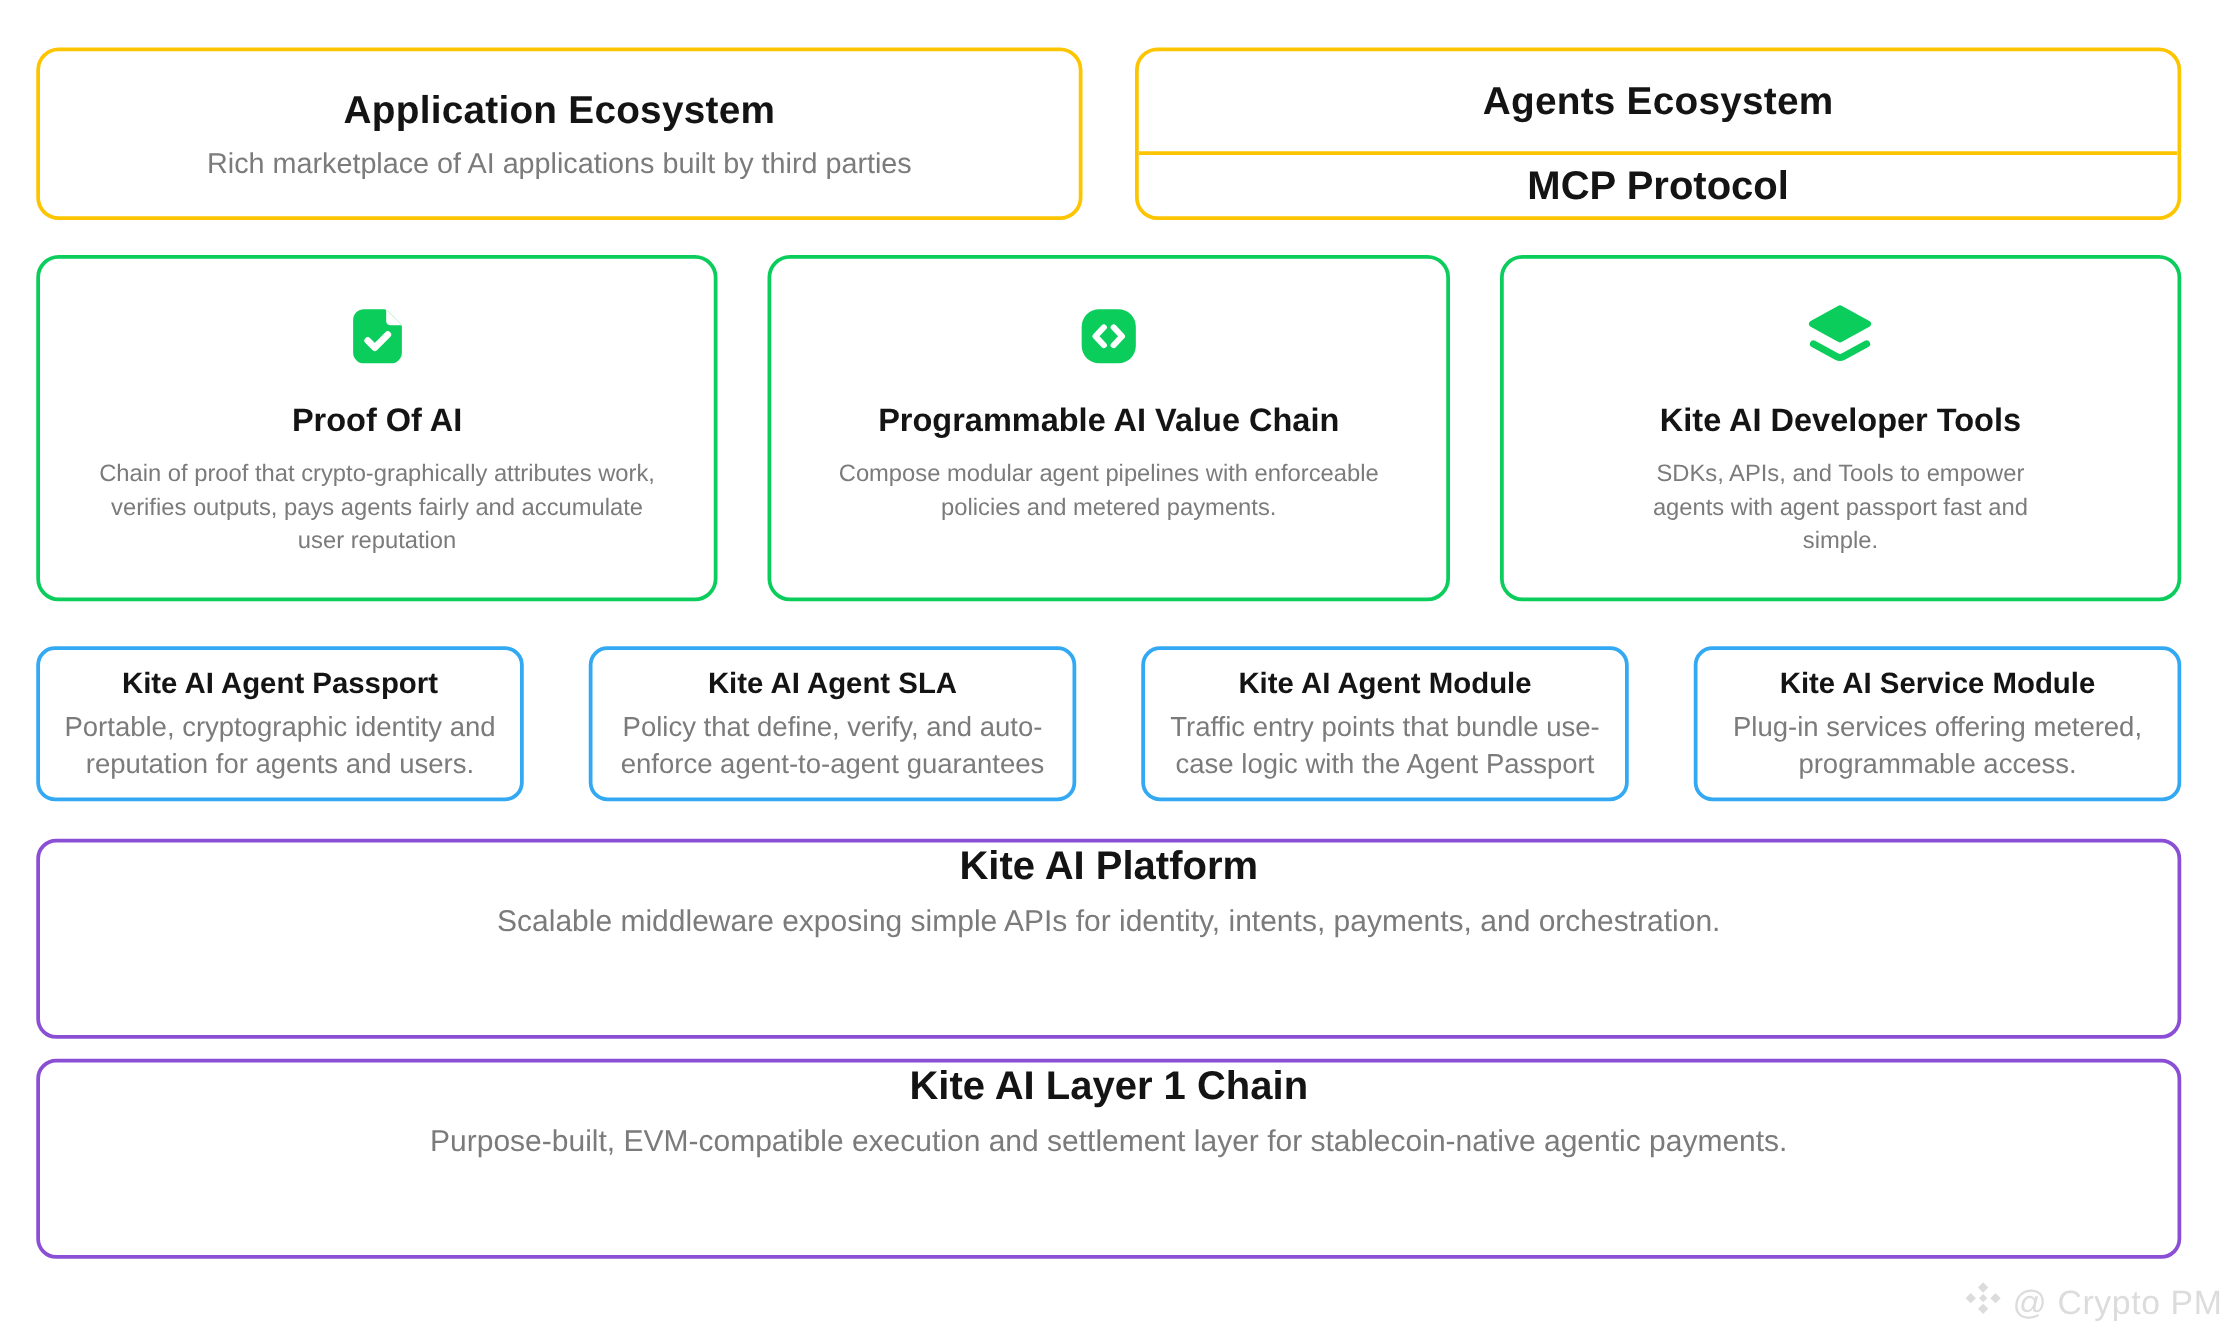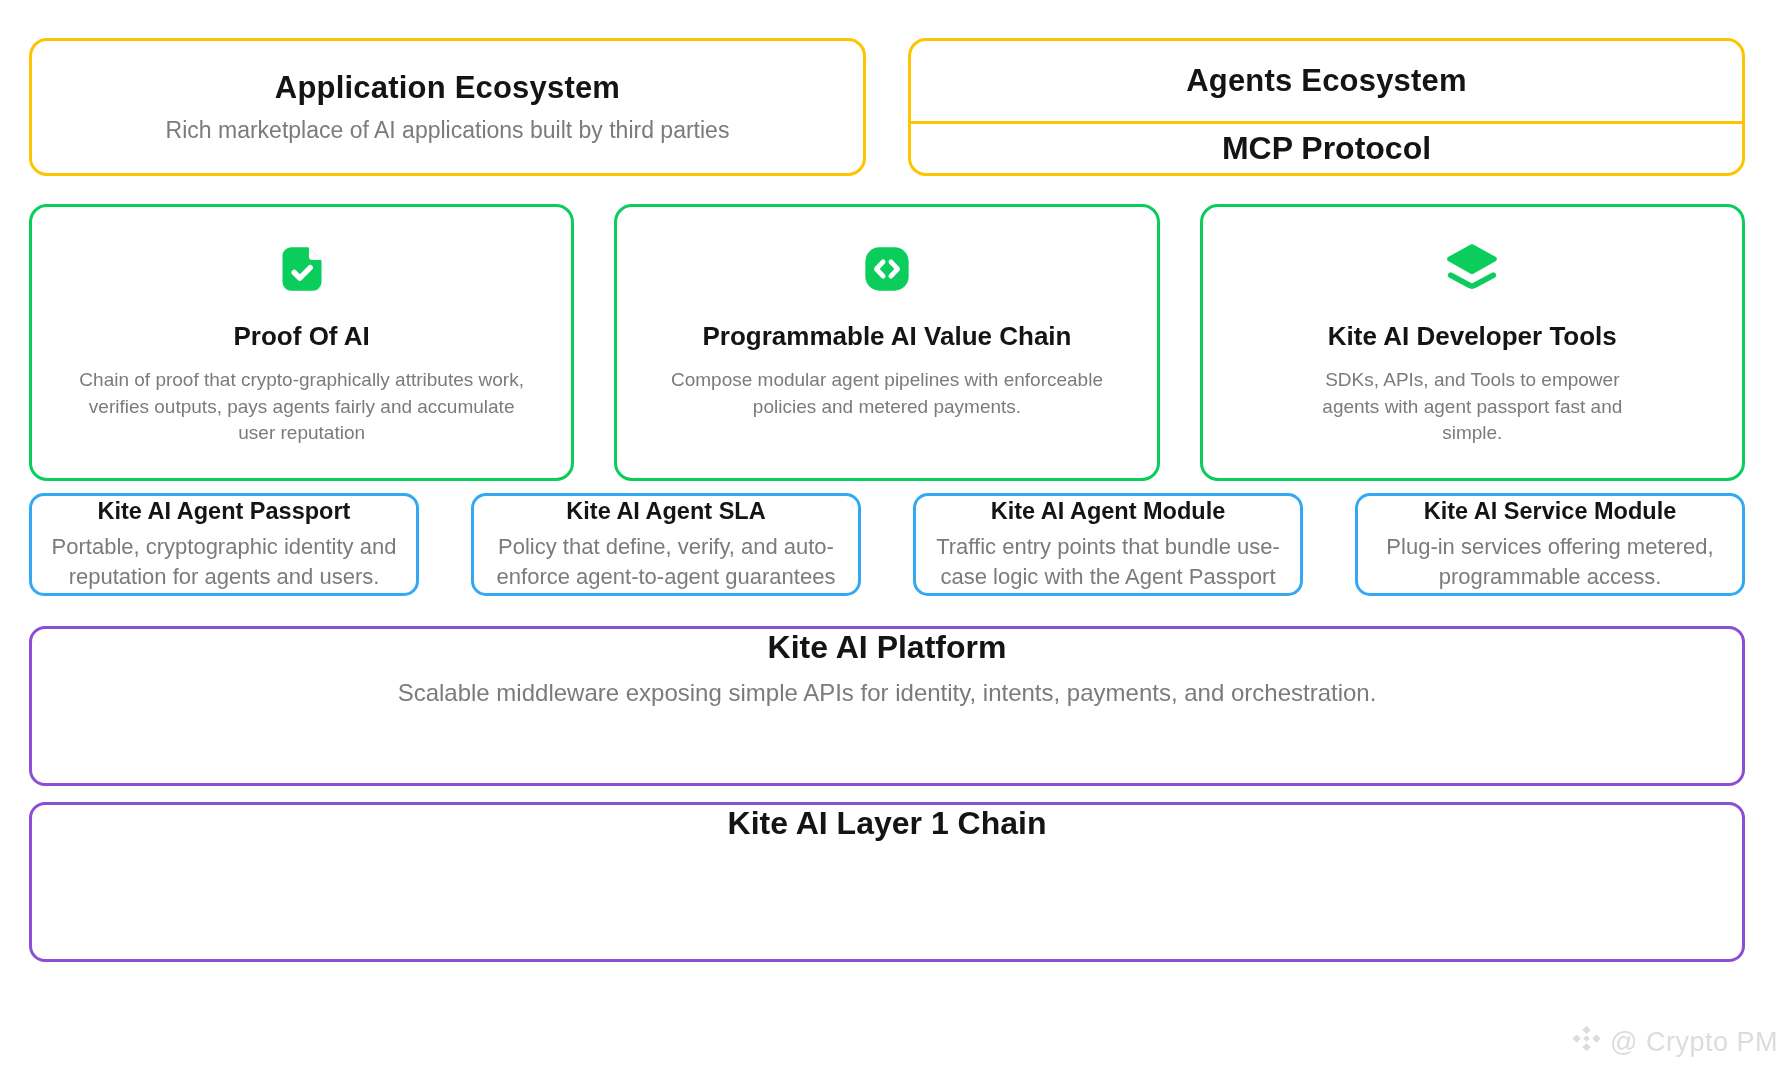--- a/index.html
+++ b/index.html
@@ -27,31 +27,31 @@
   .eco-app{display:flex;flex-direction:column;align-items:center;justify-content:center;gap:11px}
   .eco-title{font-size:31px;font-weight:bold;margin:0;letter-spacing:.2px}
   .eco-sub{font-size:23px;color:var(--body);margin:0}
   .eco-agents{display:flex;flex-direction:column;overflow:hidden}
   .agents-top{flex:1;display:flex;align-items:center;justify-content:center}
   .agents-divider{height:3px;background:var(--yellow)}
   .agents-bottom{height:49px;display:flex;align-items:center;justify-content:center}
   .mcp-label{font-size:32px;font-weight:bold}
 
   
-  .row-cap{gap:40px;height:277px;margin-bottom:12px}
+  .row-cap{gap:40px;height:277px;margin-bottom:36px}
   .cap-card{flex:1;border:3px solid var(--green);display:flex;flex-direction:column;align-items:center;padding-top:35px}
   .icon-wrap{height:54px;margin-bottom:25px;display:flex;align-items:center;justify-content:center}
   .cap-title{font-size:26px;font-weight:bold;margin:0 0 15px}
   .cap-body{font-size:19px;line-height:1.4;color:var(--body);margin:0;text-align:center}
   .cap-card:nth-child(1) .cap-body{max-width:452px}
   .cap-card:nth-child(2) .cap-body{max-width:432px}
   .cap-card:nth-child(3) .cap-body{max-width:334px}
 
   
-  .row-mod{gap:52px;height:103px;margin-bottom:30px}
+  .row-mod{gap:52px;height:124px;margin-bottom:30px}
   .mod-card{flex:1;border:3px solid var(--blue);border-radius:15px;display:flex;flex-direction:column;align-items:center;justify-content:center;padding:8px 14px}
   .mod-title{font-size:23.5px;font-weight:bold;margin:0 0 7px}
   .mod-body{font-size:22px;line-height:1.33;color:var(--body);margin:0;text-align:center}
 
   
   .purple-card{border:3px solid var(--purple);border-radius:16px;height:160px;display:flex;flex-direction:column;align-items:center;gap:13px}
   .platform-card{margin-bottom:16px}
   .purple-title{font-size:32px;font-weight:bold;margin:0}
   .purple-sub{font-size:24px;color:var(--body);margin:0}
 
@@ -135,20 +135,21 @@
     </section>
   </div>
 
   <section class="card purple-card platform-card">
     <h2 class="purple-title">Kite AI Platform</h2>
     <p class="purple-sub">Scalable middleware exposing simple APIs for identity, intents, payments, and orchestration.</p>
   </section>
 
   <section class="card purple-card">
     <h2 class="purple-title">Kite AI Layer 1 Chain</h2>
+    <p class="purple-sub">Purpose-built, EVM-compatible execution and settlement layer for stablecoin-native agentic payments.</p>
   </section>
 
   <div class="watermark">
     <span>
       <svg width="33" height="33" viewBox="0 0 24 24" fill="#dcdcdc" aria-hidden="true">
         <path d="M12 2.8 15 5.8 12 8.8 9 5.8Z"></path>
         <path d="M12 15.2 15 18.2 12 21.2 9 18.2Z"></path>
         <path d="M4.8 9 7.8 12 4.8 15 1.8 12Z"></path>
         <path d="M19.2 9 22.2 12 19.2 15 16.2 12Z"></path>
         <path d="M12 9.6 14.4 12 12 14.4 9.6 12Z"></path>

